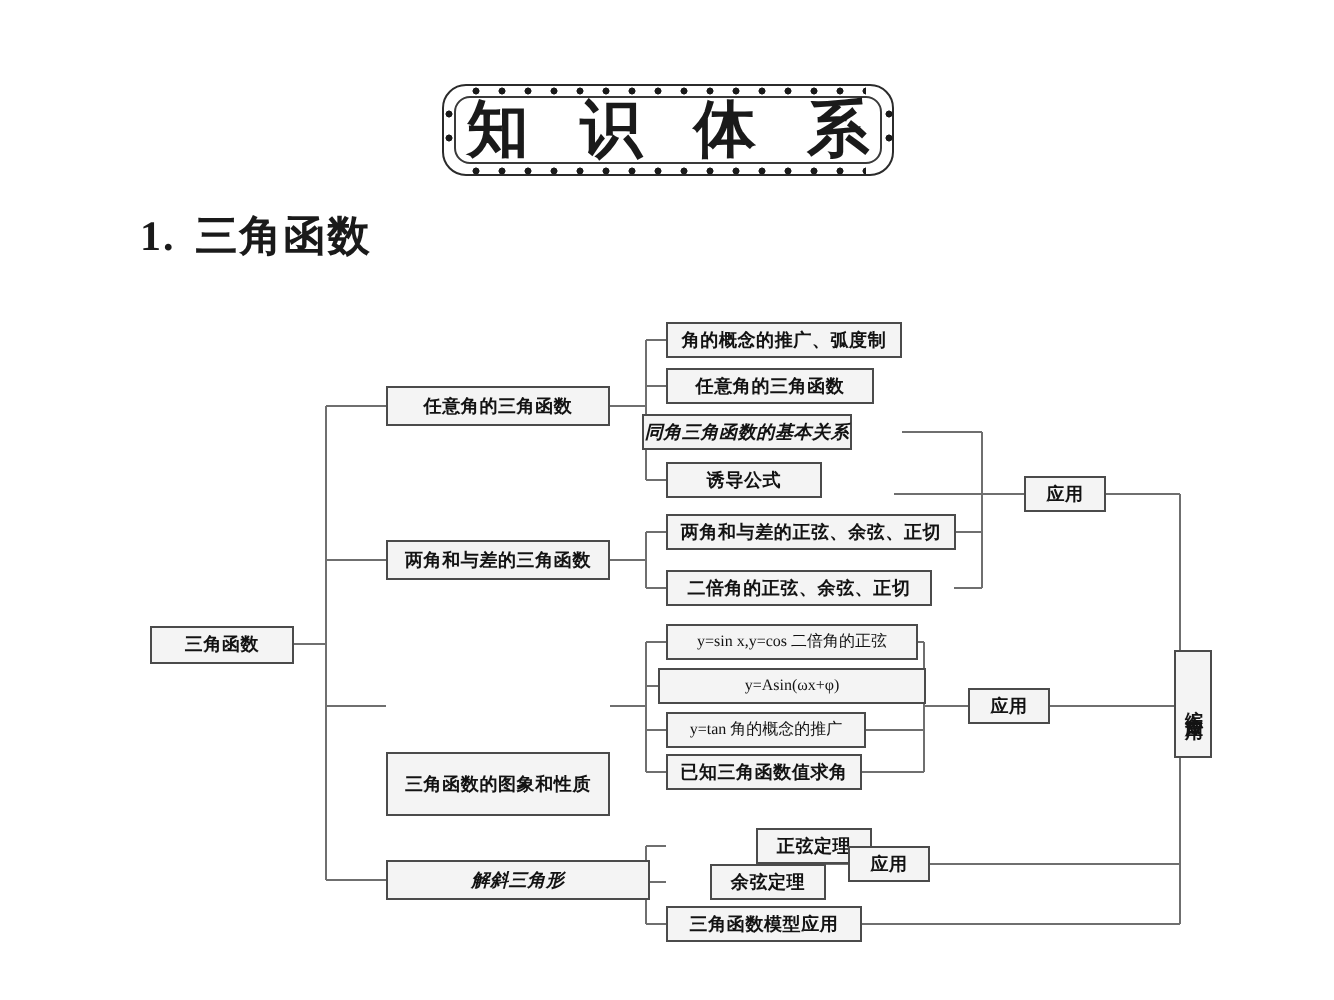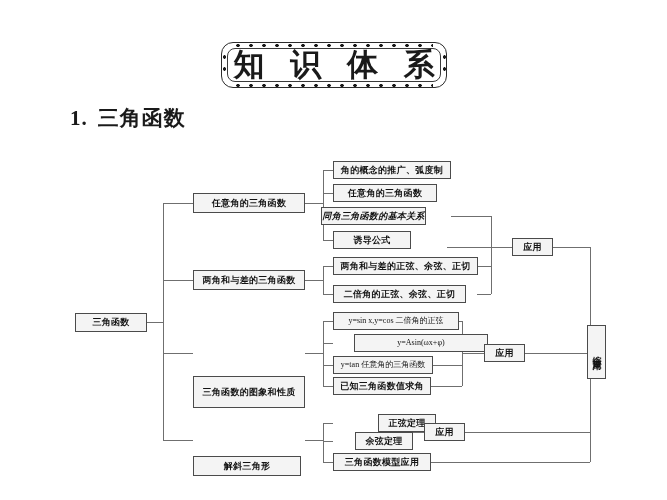--- a/index.html
+++ b/index.html
@@ -227,21 +227,21 @@
 
   <div class="node" style="left:193px; top:193px; width:112px; height:20px;">
     <span>任意角的三角函数</span>
   </div>
   <div class="node" style="left:193px; top:270px; width:112px; height:20px;">
     <span>两角和与差的三角函数</span>
   </div>
   <div class="node" style="left:193px; top:343px; width:112px; height:32px;margin-top:33px;">
     <span>三角函数的图象和性质</span>
   </div>
-  <div class="node" style="left:193px; top:456px; width:108px; height:20px;">
+  <div class="node" style="left:193px; top:430px; width:132px; height:20px;font-style:italic;">
     <span>解斜三角形</span>
   </div>
 
   <div class="node" style="left:333px; top:161px; width:118px; height:18px;">
     <span>角的概念的推广、弧度制</span>
   </div>
   <div class="node" style="left:333px; top:184px; width:104px; height:18px;">
     <span>任意角的三角函数</span>
   </div>
   <div class="node" style="left:321px; top:207px; width:105px; height:18px;font-style:italic;">
@@ -254,25 +254,25 @@
   <div class="node" style="left:333px; top:257px; width:145px; height:18px;">
     <span>两角和与差的正弦、余弦、正切</span>
   </div>
   <div class="node" style="left:333px; top:285px; width:133px; height:18px;">
     <span>二倍角的正弦、余弦、正切</span>
   </div>
 
   <div class="node formula" style="left:333px; top:312px; width:126px; height:18px; font-size:8px;">
     <span>y=sin x,y=cos 二倍角的正弦</span>
   </div>
-  <div class="node formula" style="left:354px; top:334px; width:134px; height:18px; font-size:8px;">
+  <div class="node formula" style="left:329px; top:334px; width:134px; height:18px; font-size:8px;">
     <span>y=Asin(ωx+φ)</span>
   </div>
   <div class="node formula" style="left:333px; top:356px; width:100px; height:18px; font-size:8px;">
-    <span>y=tan 任意角的三角函数</span>
+    <span>y=tan 角的概念的推广</span>
   </div>
   <div class="node" style="left:333px; top:377px; width:98px; height:18px;">
     <span>已知三角函数值求角</span>
   </div>
 
   <div class="node" style="left:333px; top:414px; width:58px; height:18px;margin-left:45px;">
     <span>正弦定理</span>
   </div>
   <div class="node" style="left:333px; top:432px; width:58px; height:18px;margin-left:22px;">
     <span>余弦定理</span>

